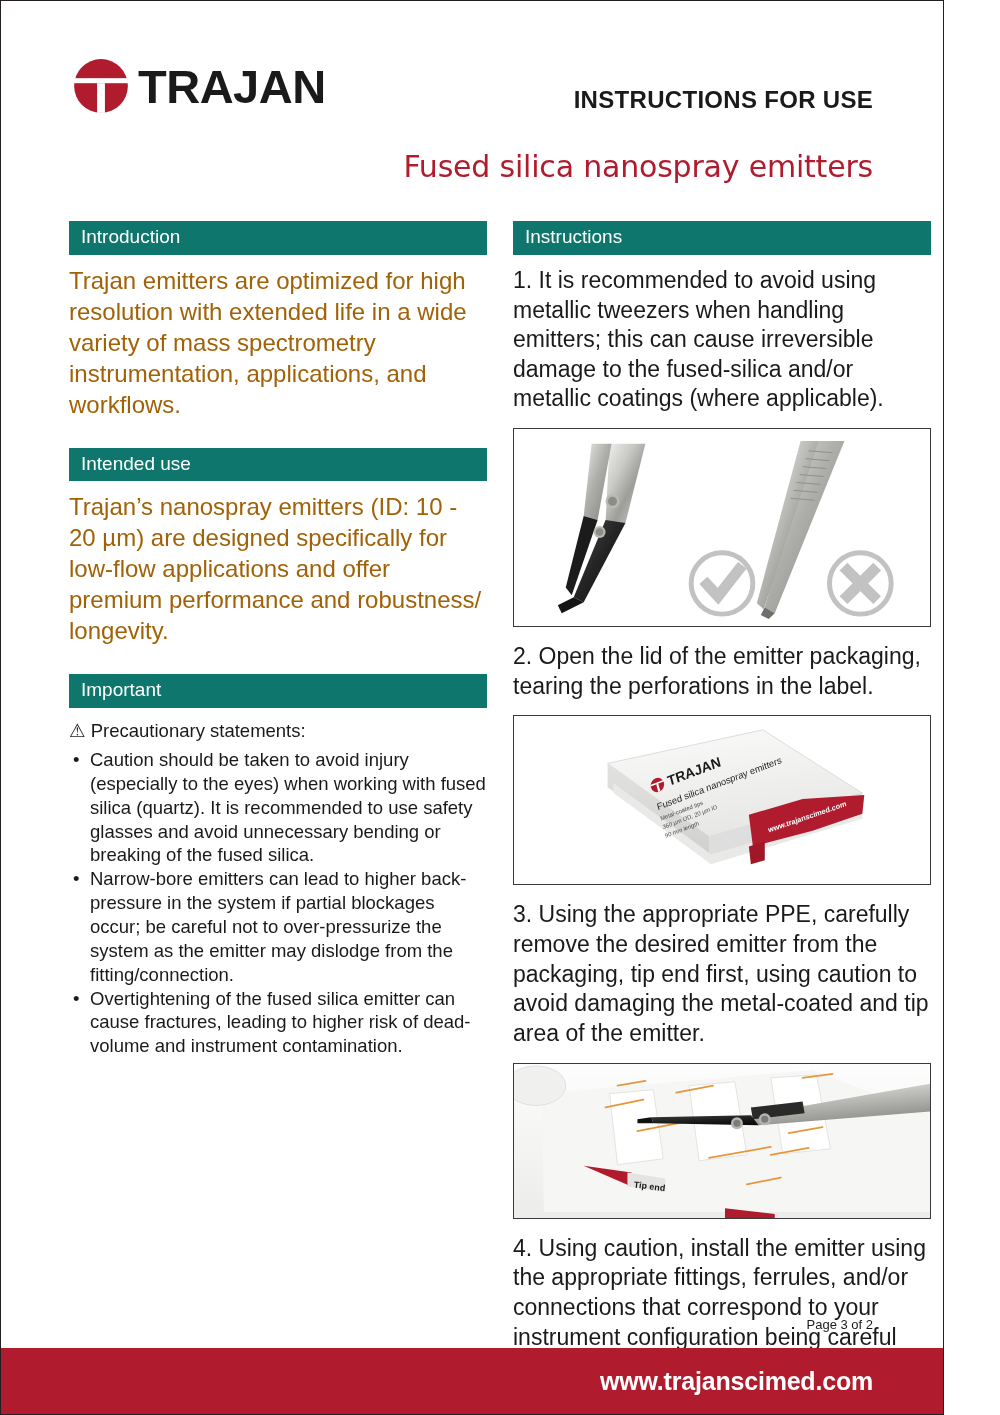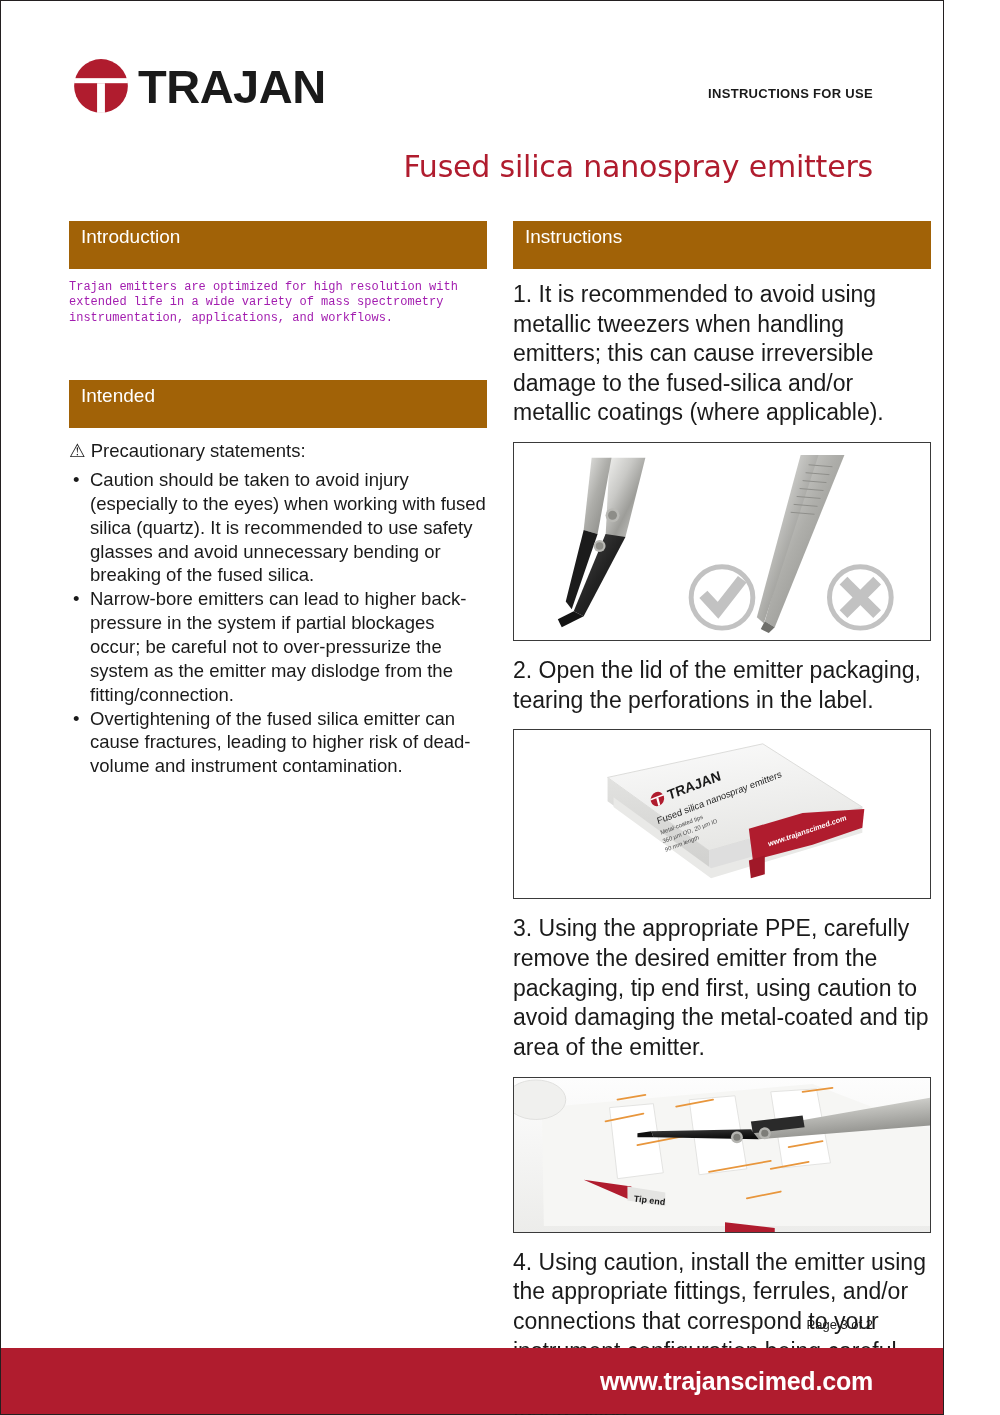--- a/index.html
+++ b/index.html
@@ -48,21 +48,21 @@
     letter-spacing: -0.5px;
     color: #1a1a1a;
     line-height: 1;
     font-family: "Liberation Sans", sans-serif;
   }
 
   .ifu-label {
     position: absolute;
     right: 70px;
     top: 85px;
-    font-size: 13px;
+    font-size: 24px;
     font-weight: bold;
     color: #1a1a1a;
     letter-spacing: 0.3px;
   }
 
   .doc-title {
     position: absolute;
     right: 70px;
     top: 148px;
     font-size: 30px;
@@ -75,33 +75,32 @@
   
   .col {
     position: absolute;
     top: 220px;
     width: 418px;
   }
   .col-left  { left: 68px; }
   .col-right { left: 512px; }
 
   .section-header {
-    background: #a16207;
+    background: #0f766e;
     color: #ffffff;
     font-size: 19px;
-    padding: 5px 12px 21px 12px;
+    padding: 5px 12px 7px 12px;
     line-height: 1.15;
     margin-bottom: 11px;
   }
 
   .body-text {
-    font-size: 12px;
+    font-size: 24px;
     line-height: 1.29;
-    color: #a21caf;
-    font-family: Liberation Mono, monospace;
+    color: #a16207;
   }
 
   .gap { height: 27px; }
 
   .precaution-head {
     font-size: 18.5px;
     line-height: 1.29;
     color: #1a1a1a;
     margin-bottom: 5px;
   }
@@ -195,24 +194,26 @@
     <div class="doc-title">Fused silica nanospray emitters</div>
   </div>
 
   <div class="col col-left">
 
     <div class="section-header">Introduction</div>
     <div class="body-text">Trajan emitters are optimized for high resolution with extended life in a wide variety of mass spectrometry instrumentation, applications, and workflows.</div>
 
     <div class="gap"></div>
 
+    <div class="section-header">Intended use</div>
+    <div class="body-text">Trajan’s nanospray emitters (ID: 10 - 20 µm) are designed specifically for low-flow applications and offer premium performance and robustness/ longevity.</div>
 
     <div class="gap"></div>
 
-    <div class="section-header">Intended</div>
+    <div class="section-header">Important</div>
 
     <div class="precaution-head">
       <span class="warn-glyph">⚠</span>
       <span>Precautionary statements:</span>
     </div>
 
     <ul class="bullets">
       <li>Caution should be taken to avoid injury (especially to the eyes) when working with fused silica (quartz). It is recommended to use safety glasses and avoid unnecessary bending or breaking of the fused silica.</li>
       <li>Narrow-bore emitters can lead to higher back-pressure in the system if partial blockages occur; be careful not to over-pressurize the system as the emitter may dislodge from the fitting/connection.</li>
       <li>Overtightening of the fused silica emitter can cause fractures, leading to higher risk of dead-volume and instrument contamination.</li>

